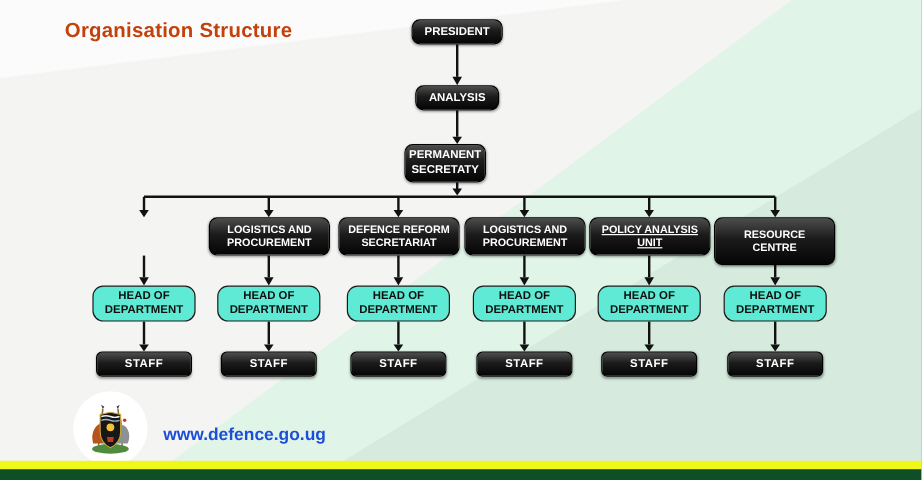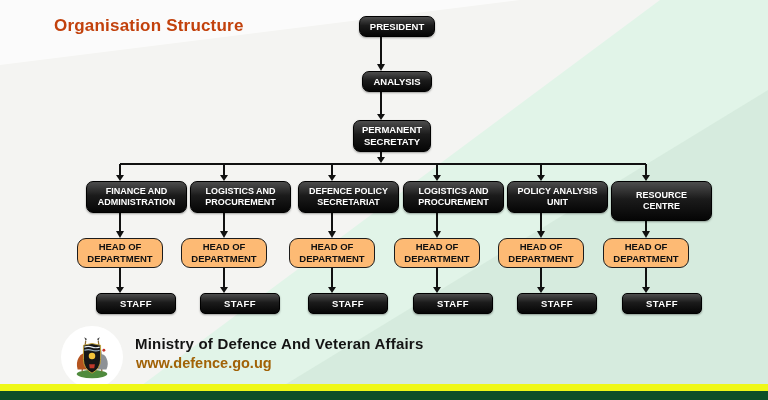--- a/index.html
+++ b/index.html
@@ -41,24 +41,23 @@
     white-space: pre-line;
     font-weight: bold;
     line-height: 1.25;
   }
   .node-black {
     background: linear-gradient(180deg, #4d4d4d 0%, #1b1b1b 45%, #050505 100%);
     color: #fff;
     border: 1px solid #000;
     border-radius: 7px;
     box-shadow: 0 1px 2px rgba(0,0,0,0.35);
-    margin-left: 16px;
   }
   .node-white {
-    background: #fdba74;
+    background: #5eead4;
     color: #101010;
     border: 1.5px solid #1c1c1c;
     border-radius: 9px;
   }
   .staff-node { border-radius: 5px; letter-spacing: 0.4px; }
   .fs-top  { font-size: 9.5px; }
   .fs-dept { font-size: 9px; }
   .fs-hod  { font-size: 9.5px; }
 
   .connectors { position: absolute; left: 0; top: 0; }
@@ -70,21 +69,21 @@
     background: #fff;
     display: flex; align-items: center; justify-content: center;
   }
   .ministry-name {
     position: absolute; left: 135px; top: 335px;
     font-size: 15px; font-weight: bold; color: #141414;
     letter-spacing: 0.2px;
   }
   .website-url {
     position: absolute; left: 136px; top: 355px;
-    font-size: 14.5px; font-weight: bold; color: #a16207;
+    font-size: 14.5px; font-weight: bold; color: #1d4ed8;
   }
   .stripe { position: absolute; left: 0; width: 768px; }
   .stripe-yellow { top: 384px; height: 7px; background: #eff818; }
   .stripe-green  { top: 391px; height: 9px; background: #0e4f28; }
 </style>
 </head>
 <body>
 
 <div class="stage">
 
@@ -139,48 +138,46 @@
         <polygon points="220,287 228,287 224,293"></polygon>
       <polygon points="328,287 336,287 332,293"></polygon>
         <polygon points="433,287 441,287 437,293"></polygon>
       <polygon points="537,287 545,287 541,293"></polygon>
         <polygon points="642,287 650,287 646,293"></polygon>
     </g>
   </svg>
 
   <div class="node node-black fs-top" style="left:343px; top:16px; width:76px; height:21px;">PRESIDENT</div>
   <div class="node node-black fs-top" style="left:346px; top:71px; width:70px; height:21px;">ANALYSIS</div>
-  <div class="node node-black fs-top" style="left:337px; top:120px; width:78px; height:32px;">PERMANENT
+  <div class="node node-black fs-top" style="left:337px; top:120px; width:68px; height:32px;">PERMANENT
 SECRETATY</div>
 
-  <div class="node node-black fs-dept" style="left:70px; top:181px; width:101px; height:32px;">FINANCE AND
-ADMINISTRATION</div>
   <div class="node node-white fs-hod" style="left:77px; top:238px; width:86px; height:30px;">HEAD OF
 DEPARTMENT</div>
   <div class="node node-black staff-node fs-hod" style="left:80px; top:293px; width:80px; height:21px;">STAFF</div>
 
   <div class="node node-black fs-dept" style="left:174px; top:181px; width:101px; height:32px;">LOGISTICS AND
 PROCUREMENT</div>
   <div class="node node-white fs-hod" style="left:181px; top:238px; width:86px; height:30px;">HEAD OF
 DEPARTMENT</div>
   <div class="node node-black staff-node fs-hod" style="left:184px; top:293px; width:80px; height:21px;">STAFF</div>
 
-  <div class="node node-black fs-dept" style="left:282px; top:181px; width:101px; height:32px;">DEFENCE POLICY
+  <div class="node node-black fs-dept" style="left:282px; top:181px; width:101px; height:32px;">DEFENCE REFORM
 SECRETARIAT</div>
   <div class="node node-white fs-hod" style="left:289px; top:238px; width:86px; height:30px;">HEAD OF
 DEPARTMENT</div>
   <div class="node node-black staff-node fs-hod" style="left:292px; top:293px; width:80px; height:21px;">STAFF</div>
 
   <div class="node node-black fs-dept" style="left:387px; top:181px; width:101px; height:32px;">LOGISTICS AND
 PROCUREMENT</div>
   <div class="node node-white fs-hod" style="left:394px; top:238px; width:86px; height:30px;">HEAD OF
 DEPARTMENT</div>
   <div class="node node-black staff-node fs-hod" style="left:397px; top:293px; width:80px; height:21px;">STAFF</div>
 
-  <div class="node node-black fs-dept" style="left:491px; top:181px; width:101px; height:32px;">POLICY ANALYSIS
+  <div class="node node-black fs-dept" style="left:491px; top:181px; width:101px; height:32px;text-decoration:underline;">POLICY ANALYSIS
 UNIT</div>
   <div class="node node-white fs-hod" style="left:498px; top:238px; width:86px; height:30px;">HEAD OF
 DEPARTMENT</div>
   <div class="node node-black staff-node fs-hod" style="left:501px; top:293px; width:80px; height:21px;">STAFF</div>
 
   <div class="node node-black fs-dept" style="left:595px; top:181px; width:101px; height:40px;">RESOURCE
 CENTRE</div>
   <div class="node node-white fs-hod" style="left:603px; top:238px; width:86px; height:30px;">HEAD OF
 DEPARTMENT</div>
   <div class="node node-black staff-node fs-hod" style="left:606px; top:293px; width:80px; height:21px;">STAFF</div>
@@ -200,19 +197,18 @@
       <path d="M46 44 q3 -7 0 -13 q-2 -4 -5 -4 l-1 -6 l-2 3 l-2 -2 l0.5 4 q-2 4 0.5 7 q-3 5 -1 11 z" fill="#8d9196"></path>
       <circle cx="43.2" cy="22.5" r="1.6" fill="#c8352b"></circle>
 
       <path d="M30 15 L39.5 17 L39.5 33 Q39.5 43 30 48 Q20.5 43 20.5 33 L20.5 17 Z" fill="#171717" stroke="#caa83c" stroke-width="1"></path>
       <path d="M21.5 19 Q26 17.5 30 19 Q34 20.5 38.5 19" stroke="#e8eef2" stroke-width="1.3" fill="none"></path>
       <path d="M21.5 22.5 Q26 21 30 22.5 Q34 24 38.5 22.5" stroke="#9db6c6" stroke-width="1.3" fill="none"></path>
       <circle cx="30" cy="29" r="3.6" fill="#f2c33a"></circle>
       <path d="M26.8 38 h6.4 l-0.7 4.5 h-5 z" fill="#c0392b"></path>
     </svg>
   </div>
-  <div class="ministry-name">Ministry of Defence And Veteran Affairs</div>
   <div class="website-url">www.defence.go.ug</div>
 
   <div class="stripe stripe-yellow"></div>
   <div class="stripe stripe-green"></div>
 
 </div>
 
 </body></html>

